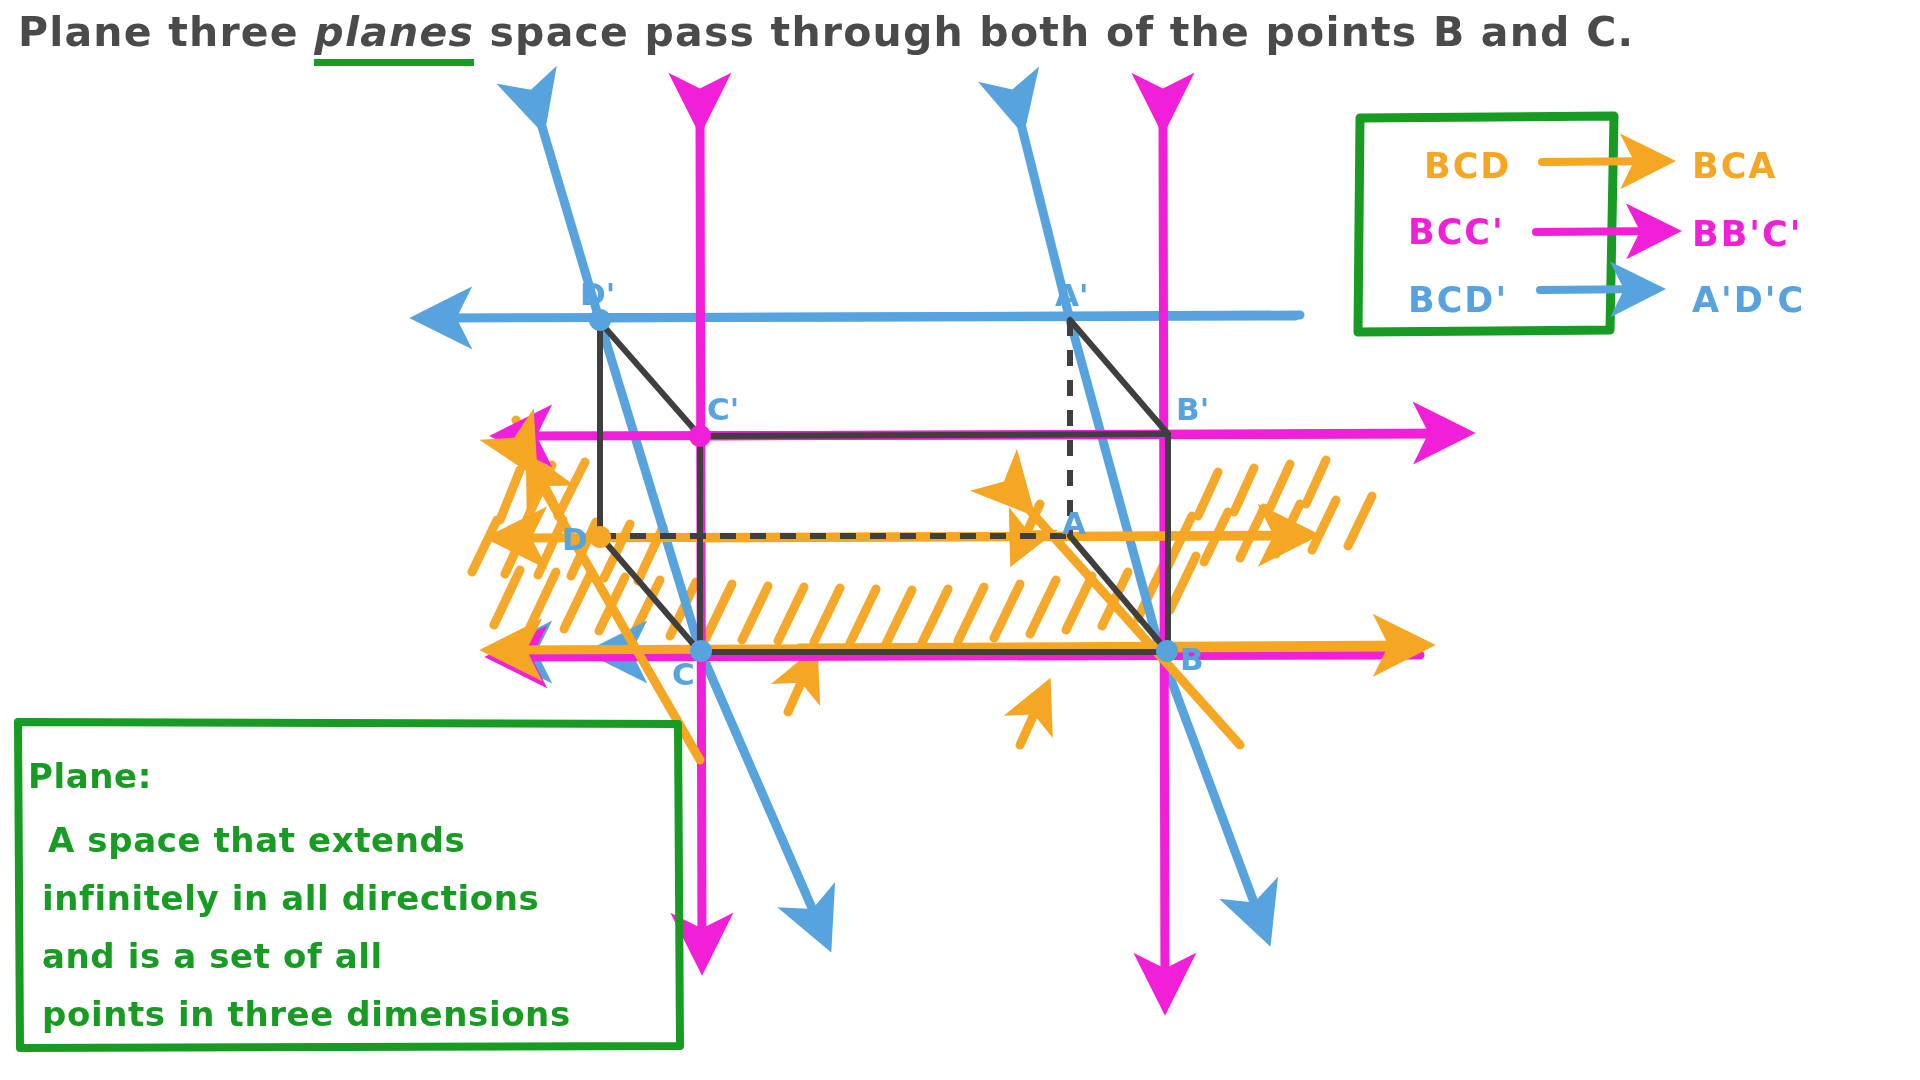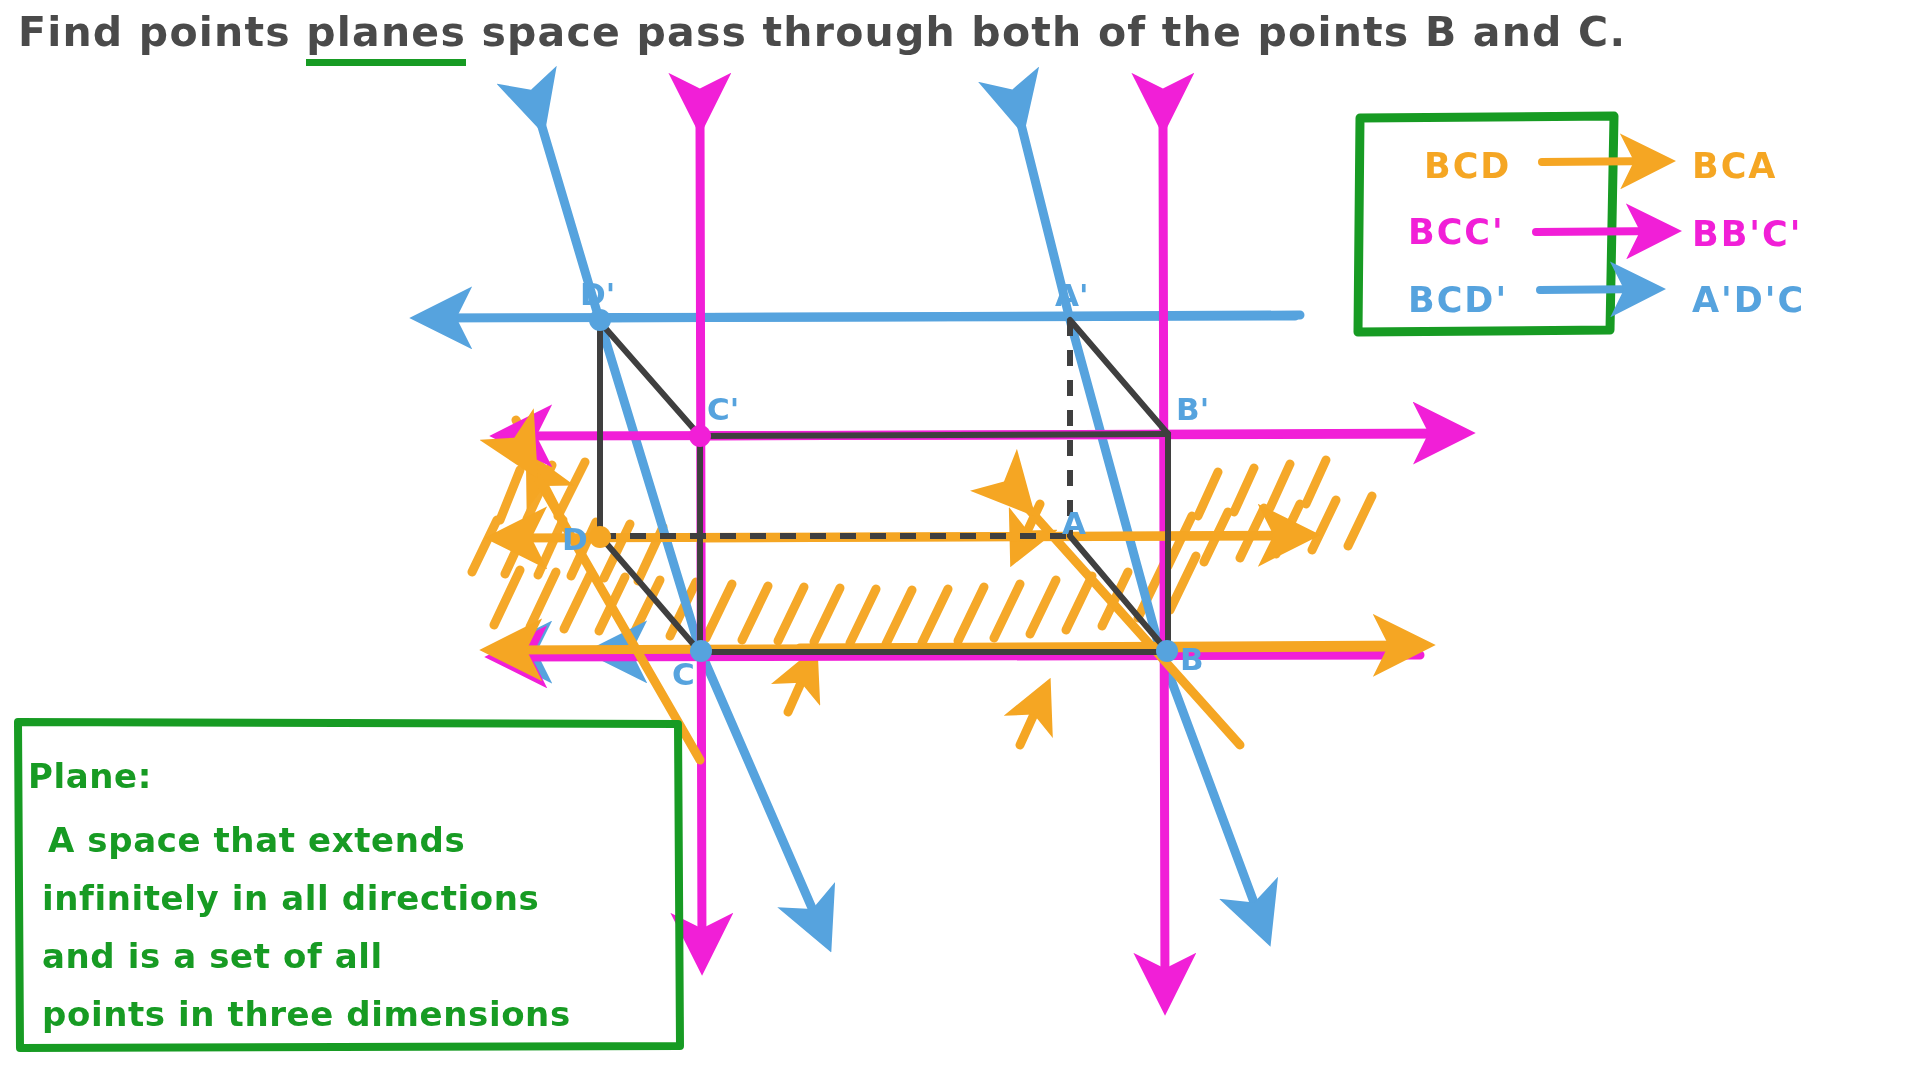--- a/index.html
+++ b/index.html
@@ -25,20 +25,21 @@
     font-family: "DejaVu Sans", sans-serif;
     font-size: 41px;
     font-weight: 600;
     color: #4a4a4a;
     letter-spacing: 1.2px;
     white-space: nowrap;
   }
   #question .u {
     border-bottom: 7px solid #179b23;
     padding-bottom: 3px;
+    font-style: italic;
   }
   svg#scene {
     position: absolute;
     left: 0;
     top: 0;
     width: 1920px;
     height: 1080px;
   }
   .lbl {
     font-family: "DejaVu Sans", sans-serif;
@@ -61,21 +62,21 @@
     fill: #179b23;
     letter-spacing: 0.6px;
   }
 </style>
 </head>
 <body>
 
 <div id="root">
 
   <div id="question">
-    <span>Find  points  </span><span class="u">planes</span><span>  space  pass  through  both  of  the  points   B  and  C.</span>
+    <span>Plane  three  </span><span class="u">planes</span><span>  space  pass  through  both  of  the  points   B  and  C.</span>
   </div>
 
   <svg id="scene" viewBox="0 0 1920 1080">
     <defs>
       <marker id="ah-orange" viewBox="0 0 12 12" refX="9" refY="6" markerWidth="7" markerHeight="7" orient="auto">
         <path d="M0,0 L12,6 L0,12 L3,6 Z" fill="#f5a623"></path>
       </marker>
       <marker id="ah-magenta" viewBox="0 0 12 12" refX="9" refY="6" markerWidth="7" markerHeight="7" orient="auto">
         <path d="M0,0 L12,6 L0,12 L3,6 Z" fill="#f11fd7"></path>
       </marker>

